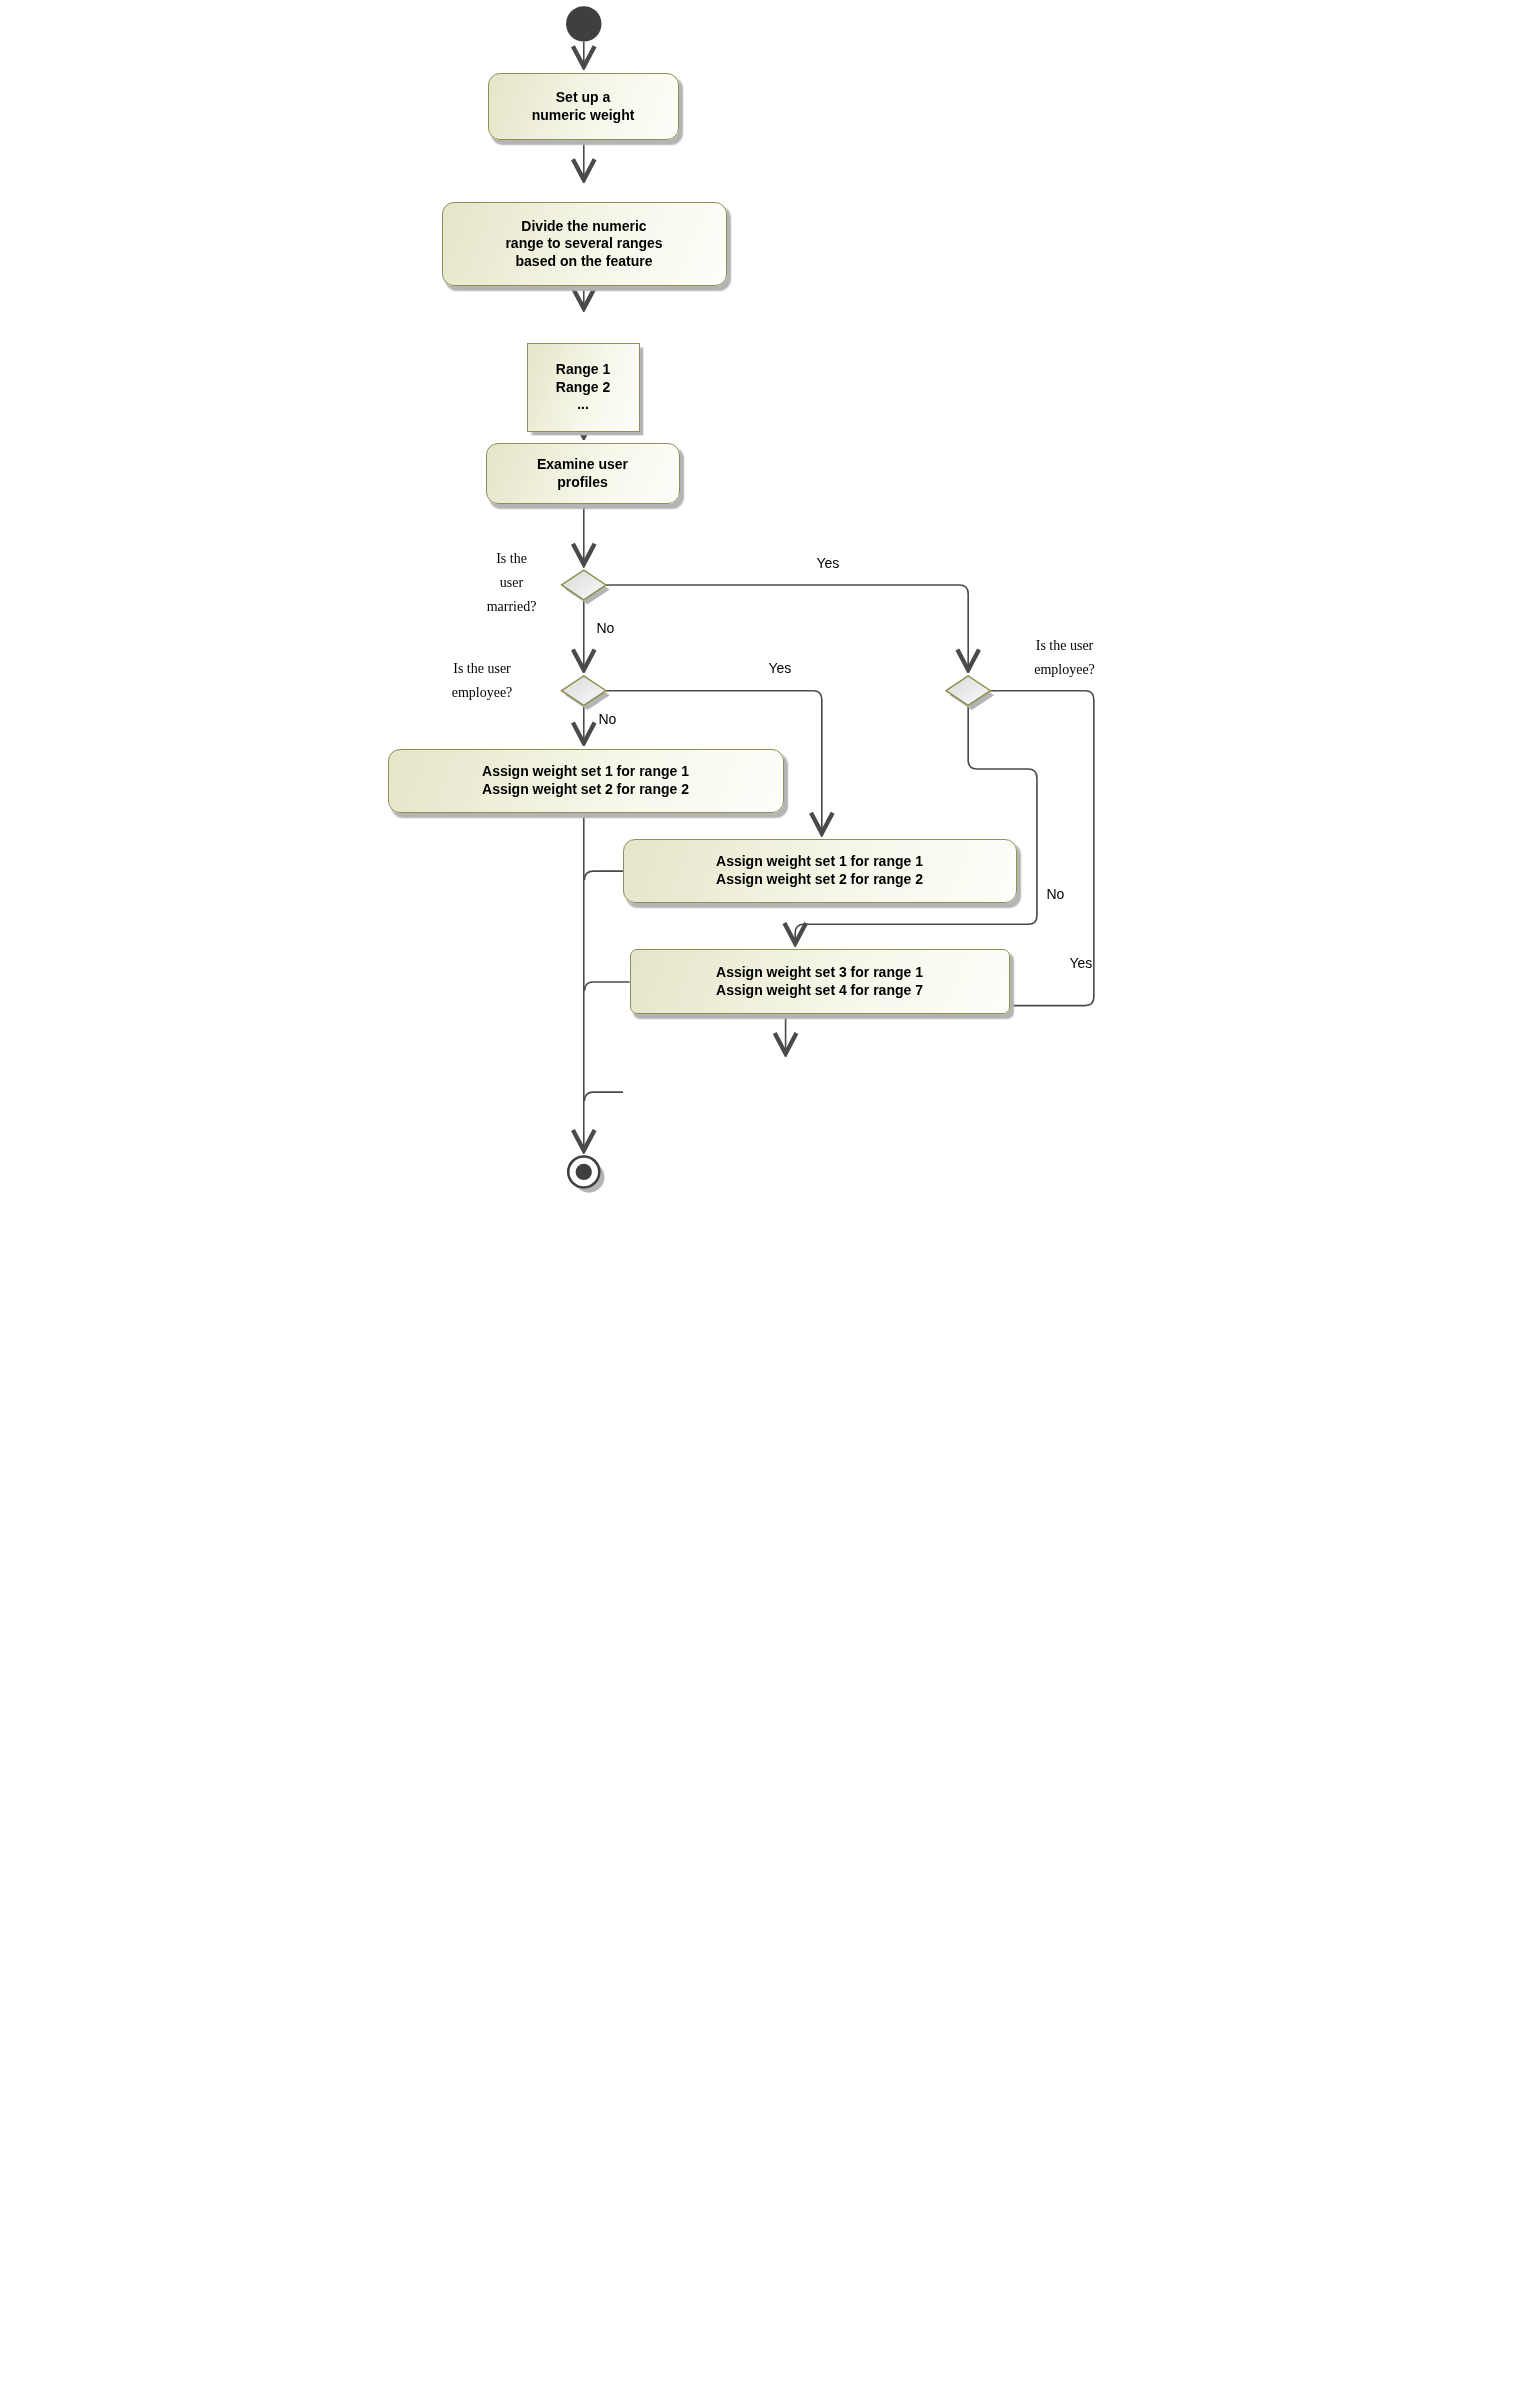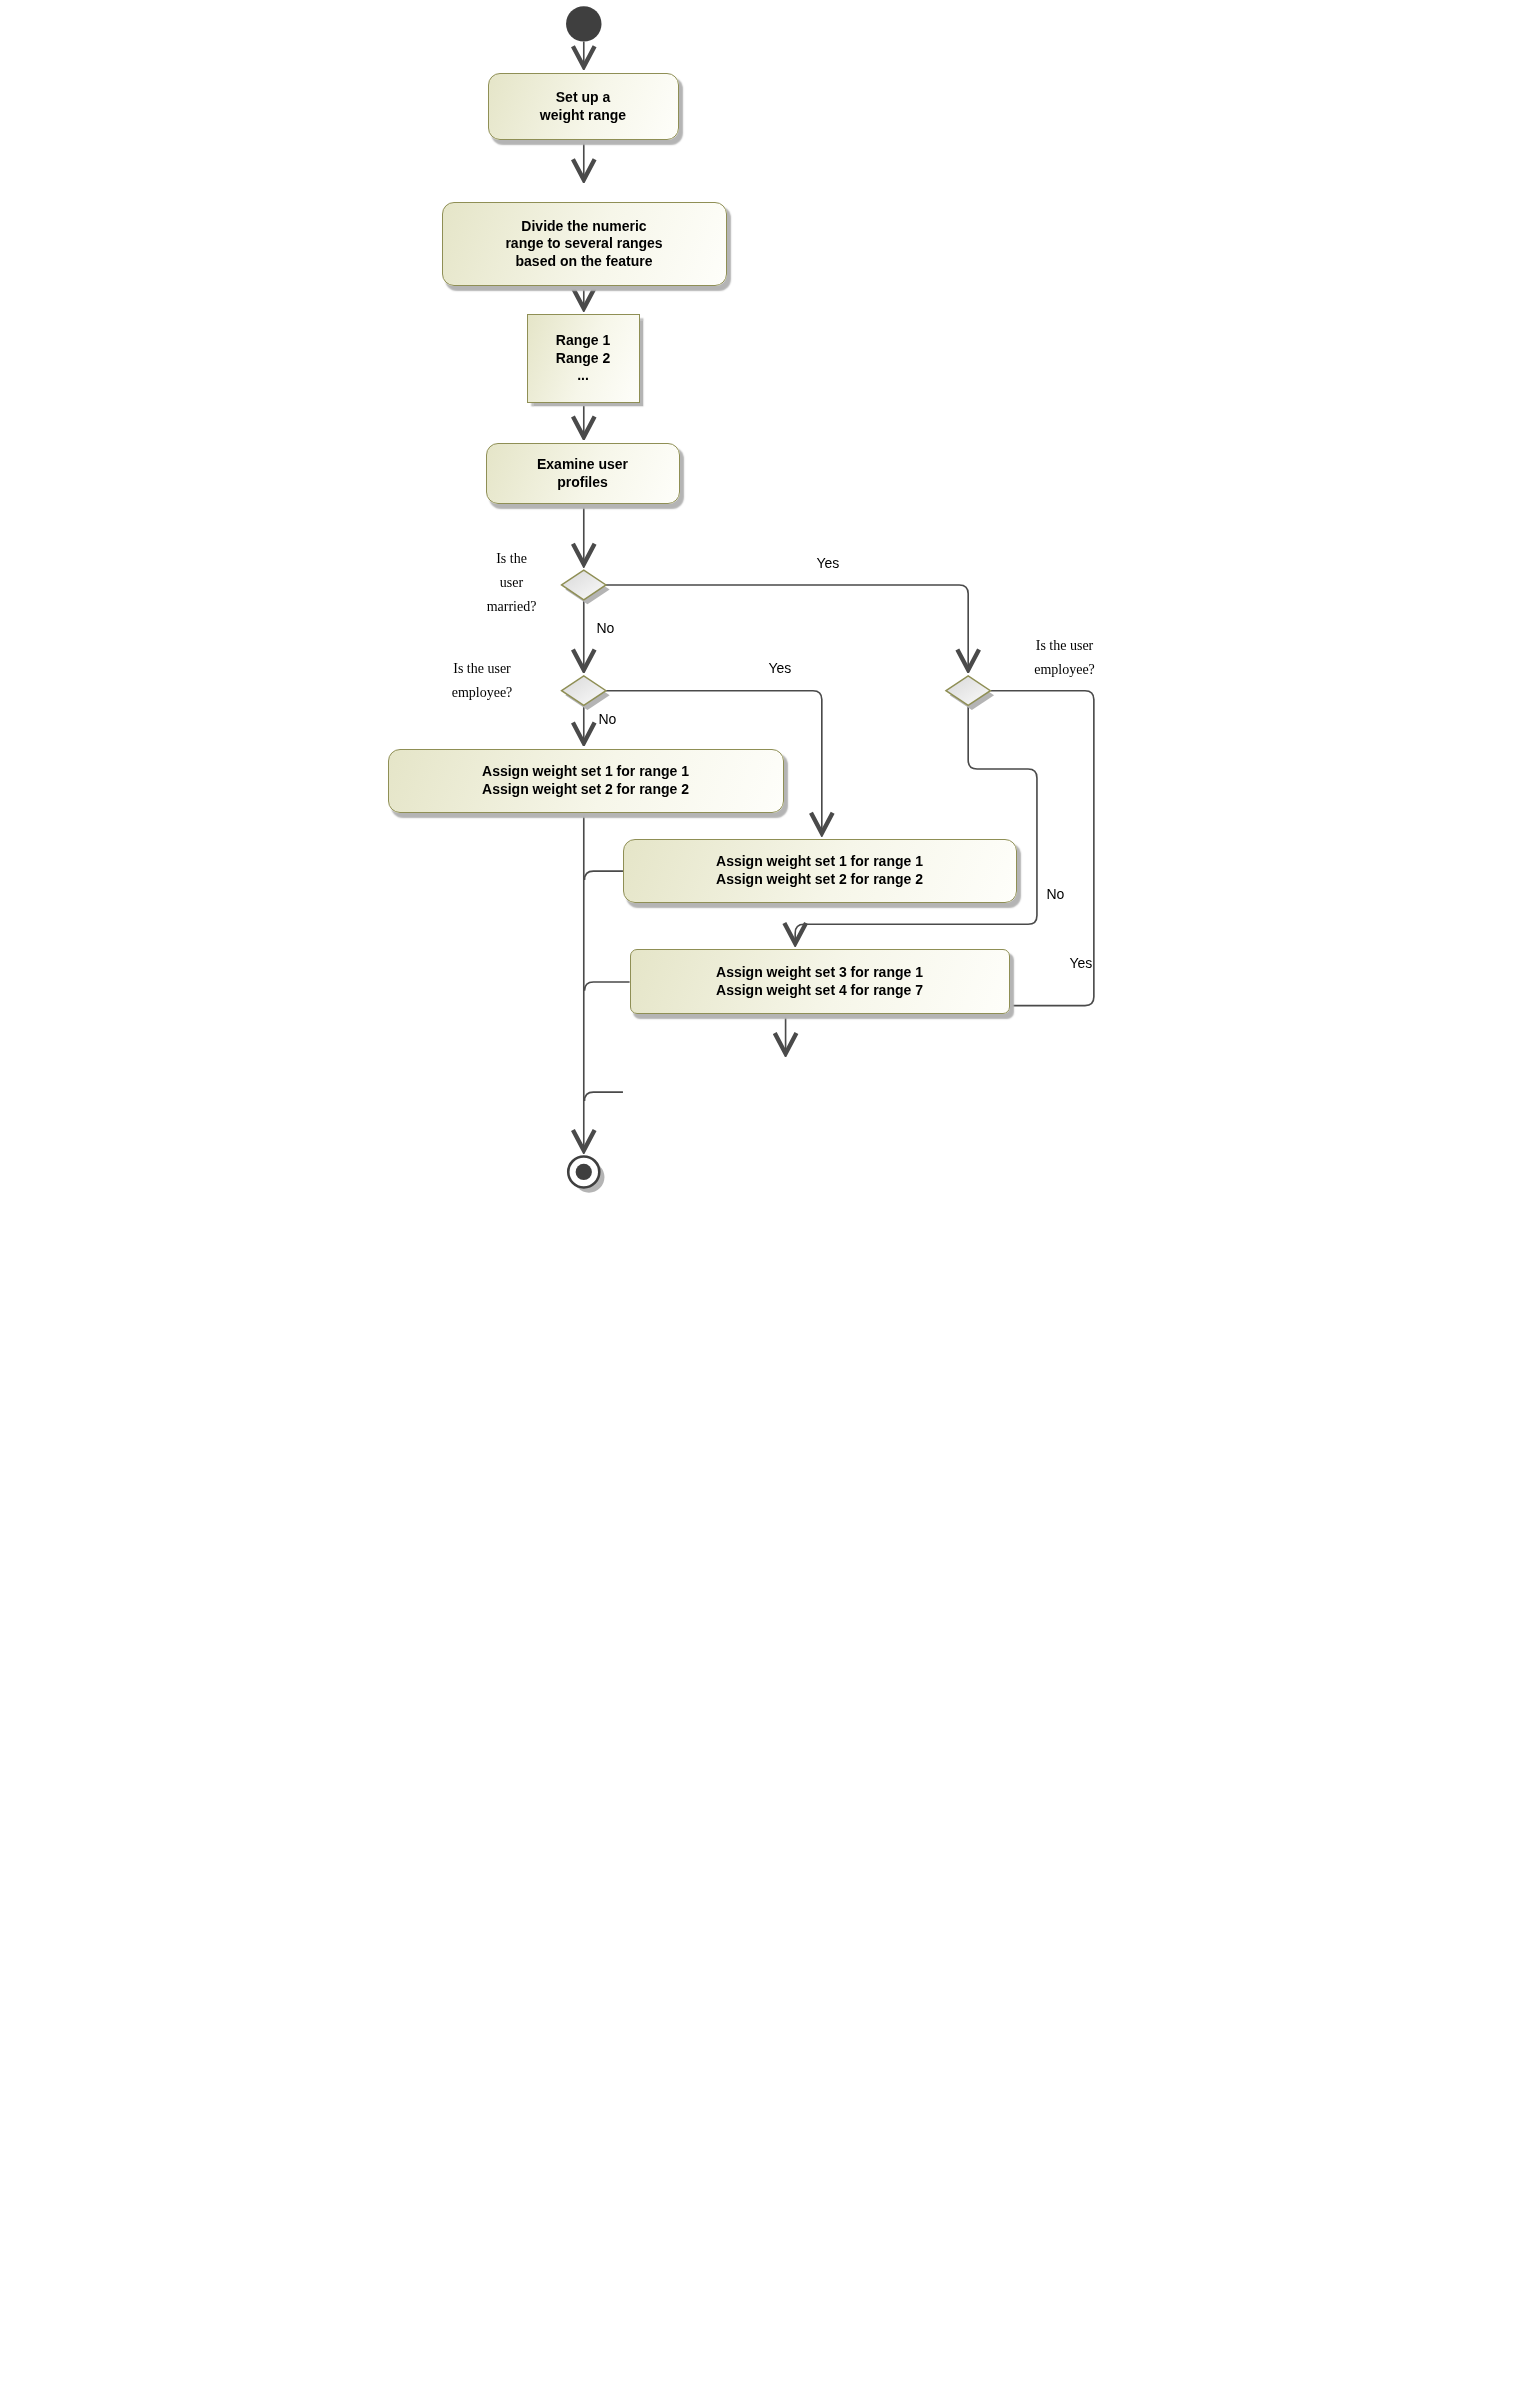--- a/index.html
+++ b/index.html
@@ -14,21 +14,21 @@
   }
   #wires{position:absolute;left:0;top:0;z-index:1;}
   .action{
     position:absolute;box-sizing:border-box;z-index:2;
     border:1.5px solid #8f8f55;border-radius:12px;
     background:linear-gradient(110deg,#e5e5c8 0%,#f6f6e9 55%,#fefefa 100%);
     box-shadow:3.7px 4.4px 1.5px #b4b4b4;
     display:flex;flex-direction:column;justify-content:center;align-items:center;
     font-weight:bold;font-size:14px;line-height:1.26;text-align:center;
   }
-  .object{border-radius:0;}
+  .object{border-radius:0;margin-top:29px;}
   .guard{
     position:absolute;z-index:3;font-size:14px;line-height:1.2;white-space:nowrap;
   }
   .cond{
     position:absolute;z-index:3;font-size:14px;line-height:1.72;text-align:center;font-family:Liberation Serif, serif;
   }
   .ln{white-space:nowrap;}
 </style>
 </head>
 <body>
@@ -81,21 +81,21 @@
 
     <g>
       <circle cx="284" cy="1592" r="21" fill="#b4b4b4"></circle>
       <circle cx="277" cy="1585" r="21" fill="#ffffff" stroke="#3f3f3f" stroke-width="3.5"></circle>
       <circle cx="277" cy="1585" r="11" fill="#3f3f3f"></circle>
     </g>
   </svg>
 
   <div class="action" style="left:109px;top:73px;width:191px;height:67px;">
     <div class="ln">Set up a</div>
-    <div class="ln">weight range</div>
+    <div class="ln">numeric weight</div>
   </div>
 
   <div class="action" style="left:63px;top:186px;width:285px;height:84px;margin-top:16px;">
     <div class="ln">Divide the numeric</div>
     <div class="ln">range to several ranges</div>
     <div class="ln">based on the feature</div>
   </div>
 
   <div class="action object" style="left:148px;top:314px;width:113px;height:89px;">
     <div class="ln">Range 1</div>

